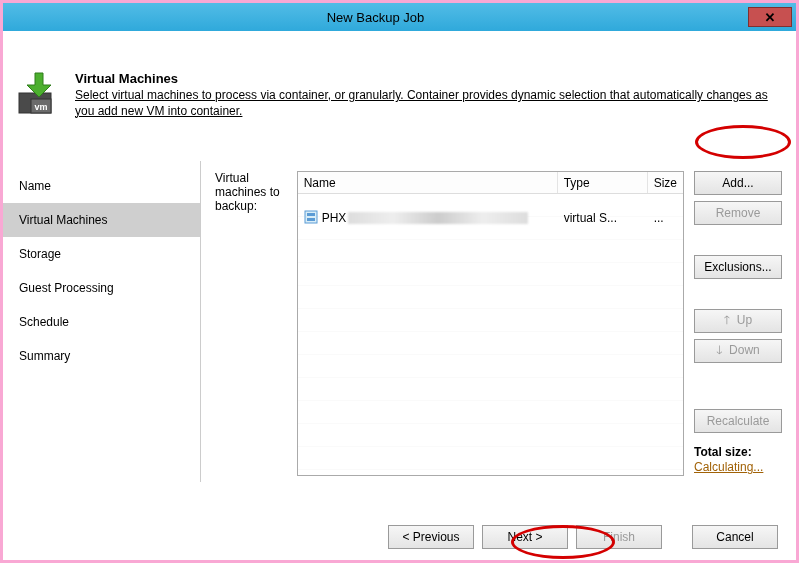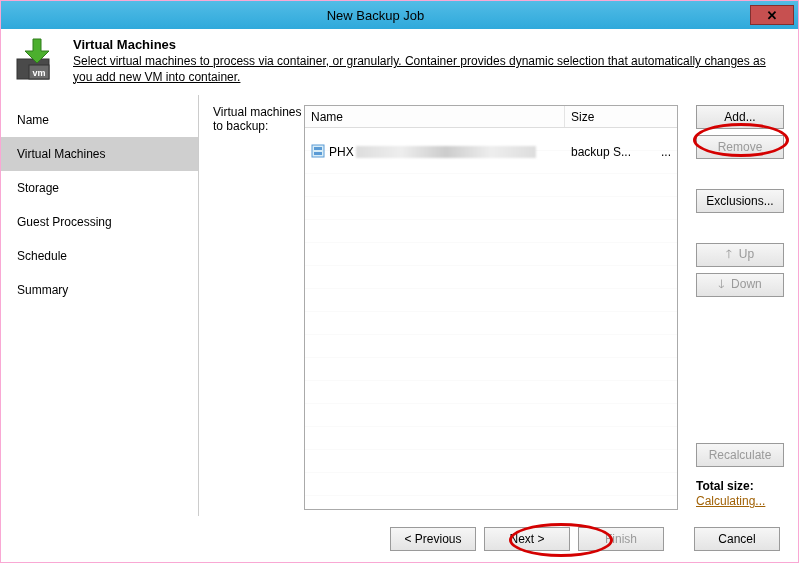--- a/index.html
+++ b/index.html
@@ -6,24 +6,25 @@
   body {
     margin: 0;
     font-family: "Segoe UI", Tahoma, sans-serif;
     font-size: 12px;
     background: #fff;
     color: #000;
   }
   .window {
     width: 799px;
     height: 563px;
-    border: 1px solid #f9a8d4;
+    border: 3px solid #f9a8d4;
     display: flex;
     flex-direction: column;
     position: relative;
+    gap: 32px;
   }
   .titlebar {
     height: 28px;
     background: linear-gradient(#52bce6, #2fa9db);
     display: flex;
     align-items: center;
     position: relative;
     color: #000;
   }
   .titlebar-title {
@@ -158,21 +159,20 @@
     display: inline-block;
     vertical-align: middle;
     margin-right: 4px;
   }
   .side-buttons {
     width: 88px;
     display: flex;
     flex-direction: column;
     gap: 6px;
     position: relative;
-    margin-left: 8px;
   }
   button.winbtn {
     height: 24px;
     border: 1px solid #9a9a9a;
     background: linear-gradient(#f6f6f6, #e4e4e4);
     font-family: inherit;
     font-size: 12px;
     cursor: pointer;
     padding: 0 6px;
     color: #000;
@@ -260,36 +260,37 @@
       <div class="sidebar-item">Summary</div>
     </div>
 
     <div class="main-area">
       <div class="main-label">Virtual machines to backup:</div>
 
       <div class="vm-row">
         <div class="vm-table-wrap">
           <div class="vm-table-head">
             <div class="vm-col name">Name</div>
+            <div class="vm-col type">Type</div>
             <div class="vm-col size">Size</div>
           </div>
           <div class="vm-table-body">
             <div class="vm-body-row">
               <div class="vm-col name">
                 <span class="vcenter-icon">
                   <svg width="14" height="14" viewBox="0 0 14 14">
                     <rect x="1" y="1" width="12" height="12" fill="#d9edf7" stroke="#5b9bd5"></rect>
                     <rect x="3" y="3" width="8" height="3" fill="#5b9bd5"></rect>
                     <rect x="3" y="8" width="8" height="3" fill="#5b9bd5"></rect>
                   </svg>
                 </span>
                 <span>PHX</span>
                   <span class="blurred"></span>
               </div>
-              <div class="vm-col type">backup S...</div>
+              <div class="vm-col type">virtual S...</div>
               <div class="vm-col size">...</div>
             </div>
           </div>
         </div>
 
         <div class="side-buttons">
           <button class="winbtn">Add...</button>
           <button class="winbtn" disabled="">Remove</button>
           <div class="spacer-small"></div>
           <button class="winbtn">Exclusions...</button>

